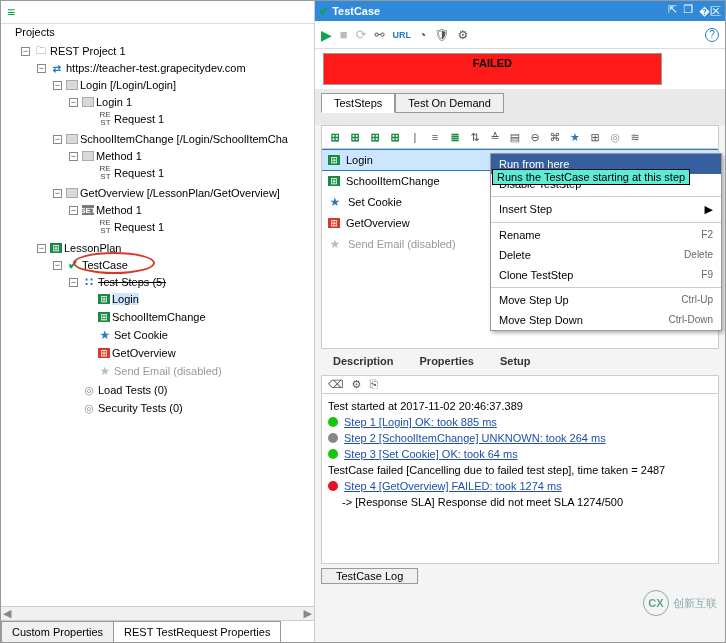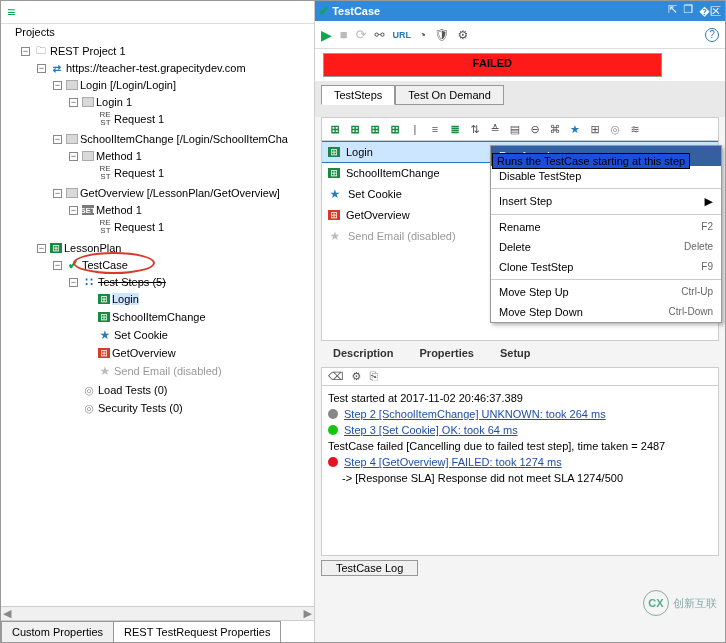--- a/index.html
+++ b/index.html
@@ -39,39 +39,39 @@
   
   .title-bar { background:#308ad9; color:#fff; display:flex; align-items:center; padding:2px 4px; height:20px;}
   .title-bar .ticons { margin-left:auto; display:flex; gap:6px; font-size:12px;}
   .toolbar1 { background:#fff; display:flex; align-items:center; gap:8px; padding:2px 6px; height:28px; border-bottom:1px solid #ddd;}
   .toolbar1 .play { color:#09a84c; font-size:14px;}
   .toolbar1 .gray { color:#bbb; font-size:13px;}
   .toolbar1 .dark { color:#555; font-size:12px;}
   .toolbar1 .url { color:#2a7ab9; font-size:9px; font-weight:bold;}
   .toolbar1 .help { margin-left:auto; color:#2a7ab9; border:1px solid #2a7ab9; border-radius:50%; width:14px; height:14px; text-align:center; line-height:12px; font-size:10px;}
   .status-wrap { background:#fff; padding:4px 8px; }
-  .status-bar { height:24px; background:#ff1a1a; color:#000; font-weight:bold; text-align:center; line-height:18px; width:86%; border:1px solid #999;}
+  .status-bar { height:32px; background:#ff1a1a; color:#000; font-weight:bold; text-align:center; line-height:18px; width:86%; border:1px solid #999;}
   .tabs2 { display:flex; background:#e9e9e9; padding:4px 6px 12px 6px; gap:0;}
   .tab2 { padding:3px 12px; border:1px solid #999; background:#f0f0f0;}
   .tab2.active{ background:#fff; border-bottom:1px solid #fff;}
   .toolbar2 { background:#fff; display:flex; align-items:center; gap:6px; padding:2px 6px; height:24px; border:1px solid #ccc; margin:0 6px; font-size:11px; color:#555;}
   .toolbar2 span{ width:14px; text-align:center;}
   .toolbar2 .g{ color:#188a42; font-weight:bold;}
   .toolbar2 .star{ color:#2a7ab9;}
   .toolbar2 .tgt{ color:#888;}
   .steps { background:#fff; margin:0 6px; border:1px solid #ccc; border-top:none; height:200px; position:relative;}
   .step { display:flex; align-items:center; gap:6px; padding:4px 6px;}
   .step.sel{ background:#cde6ff; border:1px solid #2a7ab9; border-left:none; border-right:none;}
   .ctx-menu { position:absolute; top:4px; left:168px; width:232px; background:#fff; border:1px solid #999; box-shadow:2px 2px 4px rgba(0,0,0,.3); z-index:5;}
   .ctx-menu .mi{ display:flex; padding:4px 8px; gap:10px;}
   .ctx-menu .mi.sel{ background:#355f9e; color:#fff;}
   .ctx-menu .sep{ height:1px; background:#ccc; margin:2px 0;}
   .ctx-menu .arrow{ margin-left:auto;}
   .ctx-menu .sc{ margin-left:auto; color:#666; font-size:10px;}
-  .tooltip{ position:absolute; top:12px; left:170px; background:#1d4ed8; border:1px solid #000; padding:1px 4px; z-index:6; font-size:11px;}
+  .tooltip{ position:absolute; top:20px; left:170px; background:#5eead4; border:1px solid #000; padding:1px 4px; z-index:6; font-size:11px;}
   .desc-tabs{ display:flex; gap:26px; padding:6px 12px; font-weight:bold; color:#333; background:#f4f4f4; margin:0 6px;}
   .logbar{ background:#fff; margin:2px 6px 0 6px; border:1px solid #ccc; padding:2px 6px; display:flex; gap:8px; color:#555;}
   .log{ background:#fff; margin:0 6px; border:1px solid #ccc; border-top:none; padding:4px 6px; height:170px;}
   .log .ln{ display:flex; align-items:center; gap:6px; padding:2px 0;}
   .log .link{ color:#1e4fa8; text-decoration:underline; cursor:pointer;}
   .dot{ width:10px; height:10px; border-radius:50%; display:inline-block;}
   .dot.green{ background:#16c60c;}
   .dot.gray{ background:#888;}
   .dot.red{ background:#e81123;}
   .tc-log-tab{ margin:4px 6px 0 6px;}
@@ -384,20 +384,24 @@
     <div class="logbar">
       <span>⌫</span>
       <span>⚙</span>
       <span>⎘</span>
     </div>
     <div class="log">
       <div class="ln">
           <span>Test started at 2017-11-02 20:46:37.389</span>
         </div>
       <div class="ln">
+          <span class="dot green"></span>
+          <span class="link">Step 1 [Login] OK: took 885 ms</span>
+        </div>
+      <div class="ln">
           <span class="dot gray"></span>
           <span class="link">Step 2 [SchoolItemChange] UNKNOWN: took 264 ms</span>
         </div>
       <div class="ln">
           <span class="dot green"></span>
           <span class="link">Step 3 [Set Cookie] OK: took 64 ms</span>
         </div>
       <div class="ln">
           <span>TestCase failed [Cancelling due to failed test step], time taken = 2487</span>
         </div>

